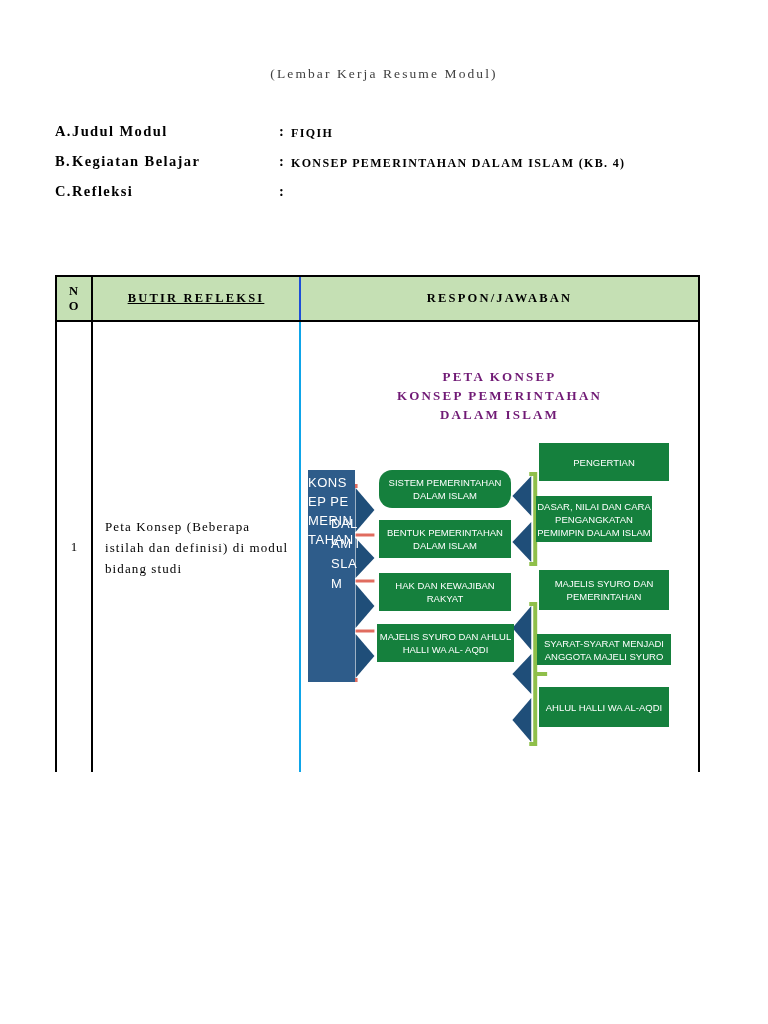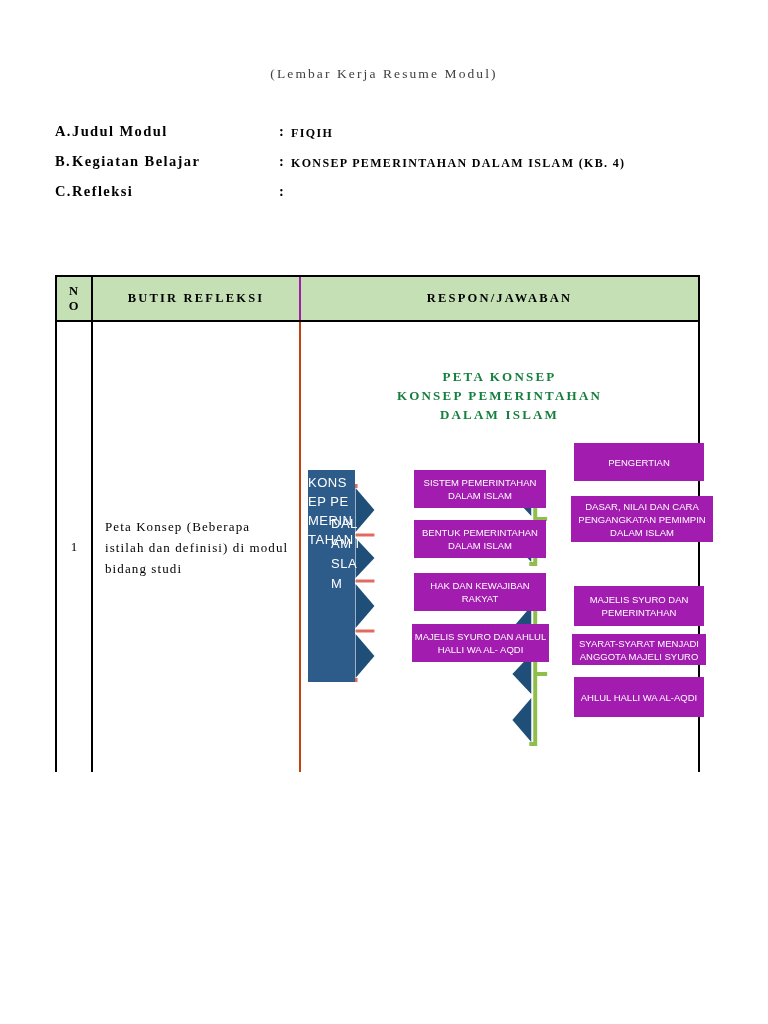--- a/index.html
+++ b/index.html
@@ -50,52 +50,52 @@
     display:flex;height:45px;background:#c5e0b4;
     border-bottom:2px solid #000;box-sizing:border-box;
   }
   .th{
     display:flex;align-items:center;justify-content:center;
     font-weight:bold;letter-spacing:2.2px;font-size:12.5px;
     box-sizing:border-box;text-align:center;
   }
   .th-no{width:36px;flex:0 0 36px;border-right:2px solid #000;
          flex-direction:column;line-height:15px;letter-spacing:1px;}
-  .th-butir{width:208px;flex:0 0 208px;border-right:2px solid #a21caf;}
+  .th-butir{width:208px;flex:0 0 208px;border-right:2px solid #1d4ed8;text-decoration:underline;}
   .th-respon{flex:1;}
 
   .tbody{display:flex;height:450px;}
   .td{box-sizing:border-box;position:relative;}
   .td-no{
     width:36px;flex:0 0 36px;border-right:2px solid #000;
     display:flex;align-items:center;justify-content:center;
     font-size:13px;
   }
   .td-butir{
-    width:208px;flex:0 0 208px;border-right:2px solid #c2410c;
+    width:208px;flex:0 0 208px;border-right:2px solid #0ea5e9;
     display:flex;align-items:center;padding:0 8px 0 12px;
   }
   .butir-text{font-size:13px;letter-spacing:1.1px;line-height:21px;}
   .td-respon{flex:1;padding-top:10px;}
 
   
   .cm-title{
     text-align:center;font-weight:bold;font-size:13px;
-    letter-spacing:2.2px;line-height:19px;color:#15803d;
+    letter-spacing:2.2px;line-height:19px;color:#701a75;
     margin-top:35px;
   }
   .cm-canvas{
     position:relative;width:100%;height:330px;margin-top:42px;
     font-family:"Liberation Sans",sans-serif;
   }
   .node{
-    position:absolute;background:#a21caf;color:#fff;
+    position:absolute;background:#15803d;color:#fff;
     display:flex;align-items:center;justify-content:center;
     text-align:center;line-height:13px;
-    font-size:9.5px;box-sizing:border-box;margin-left:35px;
+    font-size:9.5px;box-sizing:border-box;
   }
   .node.clip{overflow:hidden;}
 
   
   .trunk{
     position:absolute;left:7px;top:4px;width:47px;height:212px;
     background:#2e5c8a;color:#fff;overflow:hidden;
   }
   .trunk .t-inner{
     position:absolute;left:0;top:3px;width:47px;
@@ -213,29 +213,29 @@
           </g>
         </svg>
 
         <div class="trunk">
           <div class="t-inner">KONSEP PEMERINTAHAN</div>
         </div>
         <div class="trunk2">
           <div class="t-inner2">DALAM ISLAM</div>
         </div>
 
-        <div class="node" style="left:78px;top:4px;width:132px;height:38px;">SISTEM PEMERINTAHAN DALAM ISLAM</div>
+        <div class="node" style="left:78px;top:4px;width:132px;height:38px;border-radius:13px;">SISTEM PEMERINTAHAN DALAM ISLAM</div>
         <div class="node" style="left:78px;top:54px;width:132px;height:38px;">BENTUK PEMERINTAHAN DALAM ISLAM</div>
         <div class="node" style="left:78px;top:107px;width:132px;height:38px;">HAK DAN KEWAJIBAN RAKYAT</div>
         <div class="node clip" style="left:76px;top:158px;width:137px;height:38px;">MAJELIS SYURO DAN AHLUL HALLI WA AL- AQDI</div>
 
         <div class="node" style="left:238px;top:-23px;width:130px;height:38px;">PENGERTIAN</div>
-        <div class="node clip" style="left:235px;top:30px;width:142px;height:46px;padding:0 0px;">DASAR, NILAI DAN CARA PENGANGKATAN PEMIMPIN DALAM ISLAM</div>
-
-        <div class="node" style="left:238px;top:120px;width:130px;height:40px;">MAJELIS SYURO DAN PEMERINTAHAN</div>
+        <div class="node clip" style="left:235px;top:30px;width:116px;height:46px;padding:0 0px;">DASAR, NILAI DAN CARA PENGANGKATAN PEMIMPIN DALAM ISLAM</div>
+
+        <div class="node" style="left:238px;top:104px;width:130px;height:40px;">MAJELIS SYURO DAN PEMERINTAHAN</div>
         <div class="node" style="left:236px;top:168px;width:134px;height:31px;">SYARAT-SYARAT MENJADI ANGGOTA MAJELI SYURO</div>
-        <div class="node" style="left:238px;top:211px;width:130px;height:40px;">AHLUL HALLI WA AL-AQDI</div>
+        <div class="node" style="left:238px;top:221px;width:130px;height:40px;">AHLUL HALLI WA AL-AQDI</div>
 
       </div>
 
     </div>
   </div>
 </div>
 
 </body></html>

